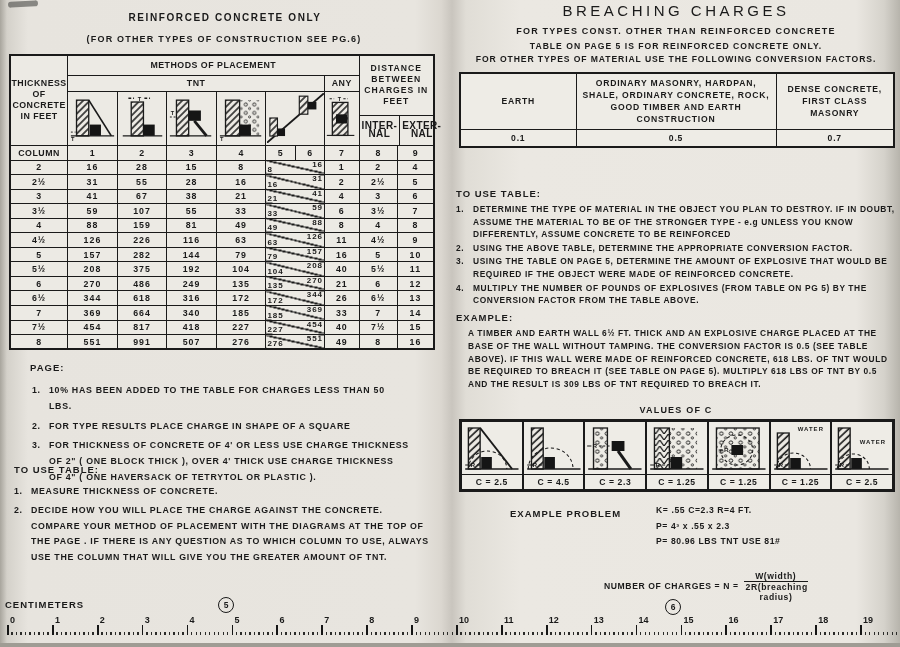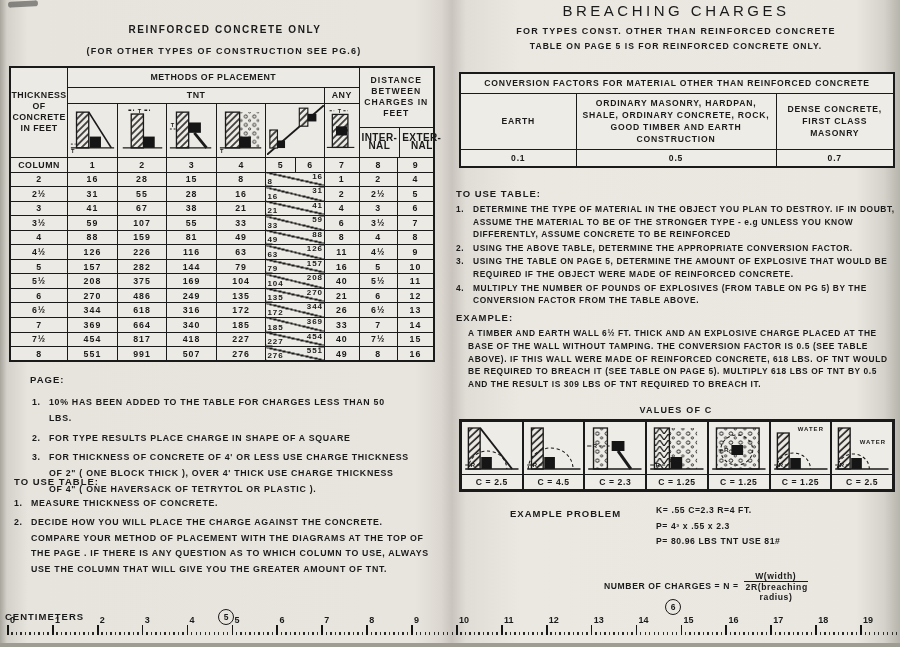--- a/index.html
+++ b/index.html
@@ -79,21 +79,21 @@
 </pattern>
 <pattern id="chev" patternUnits="userSpaceOnUse" width="8" height="6">
   <path d="M0,6 L4,0 L8,6" fill="none" stroke="#1a1a1a" stroke-width="1.2"></path>
 </pattern>
 </defs>
 </svg>
 
 <div class="sheet">
   <div class="abs smudge"></div>
 
-  <div class="abs" style="left:0;top:12px;width:448px;height:614px">
+  <div class="abs" style="left:0;top:0;width:448px;height:614px">
     <div class="abs ctr t-title" style="left:10px;top:12px;width:430px">REINFORCED CONCRETE ONLY</div>
     <div class="abs ctr t-sub" style="left:0;top:34px;width:448px">(FOR OTHER TYPES OF CONSTRUCTION SEE PG.6)</div>
 
     <table class="main abs" id="ptable" style="left:9px;top:54px;width:426px">
       <colgroup>
         <col style="width:57px">
           <col style="width:49px">
           <col style="width:49px">
           <col style="width:49px">
           <col style="width:49px">
@@ -288,21 +288,21 @@
               <b class="ur">157</b>
             </td>
             <td>16</td>
             <td>5</td>
             <td>10</td>
           </tr>
           <tr class="drow">
             <td>5½</td>
             <td>208</td>
             <td>375</td>
-            <td>169</td>
+            <td>192</td>
             <td>104</td>
             <td colspan="2" class="diag">
               <b class="ll">104</b>
               <b class="ur">208</b>
             </td>
             <td>40</td>
             <td>5½</td>
             <td>11</td>
           </tr>
           <tr class="drow">
@@ -392,31 +392,29 @@
     </div>
 
     <div class="abs" style="left:5px;top:599px;font-size:9.5px;letter-spacing:1px">CENTIMETERS</div>
     <div class="abs pgnum" style="left:218px;top:597px"><span>5</span></div>
   </div>
 
   <div class="abs" style="left:452px;top:0;width:448px;height:614px">
     <div class="abs ctr t-big" style="left:0;top:2px;width:448px">BREACHING CHARGES</div>
     <div class="abs ctr t-sub" style="left:0;top:26px;width:448px">FOR TYPES CONST. OTHER THAN REINFORCED CONCRETE</div>
     <div class="abs ctr" style="left:0;top:41px;width:448px;font-size:8.6px;letter-spacing:1px">TABLE ON PAGE 5 IS FOR REINFORCED CONCRETE ONLY.</div>
+    <div class="abs ctr" style="left:0;top:54px;width:448px;font-size:8.6px;letter-spacing:.9px">FOR OTHER TYPES OF MATERIAL USE THE FOLLOWING CONVERSION FACTORS.</div>
 
     <table class="conv abs" style="left:7px;top:72px;width:434px">
       <colgroup>
           <col style="width:116px">
           <col style="width:200px">
           <col style="width:118px">
         </colgroup>
       <tbody>
-        <tr>
-            <td colspan="3" class="conv-title">CONVERSION FACTORS FOR MATERIAL OTHER THAN REINFORCED CONCRETE</td>
-          </tr>
         <tr>
           <td class="conv-mid">EARTH</td>
           <td class="conv-mid">ORDINARY MASONRY, HARDPAN, SHALE, ORDINARY CONCRETE, ROCK, GOOD TIMBER AND EARTH CONSTRUCTION</td>
           <td class="conv-mid">DENSE CONCRETE, FIRST CLASS MASONRY</td>
         </tr>
         <tr>
           <td class="conv-val">0.1</td>
           <td class="conv-val">0.5</td>
           <td class="conv-val">0.7</td>
         </tr>

